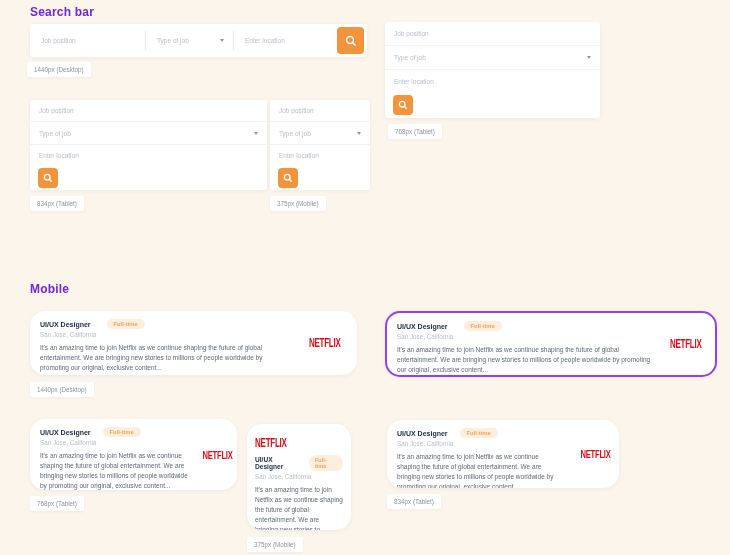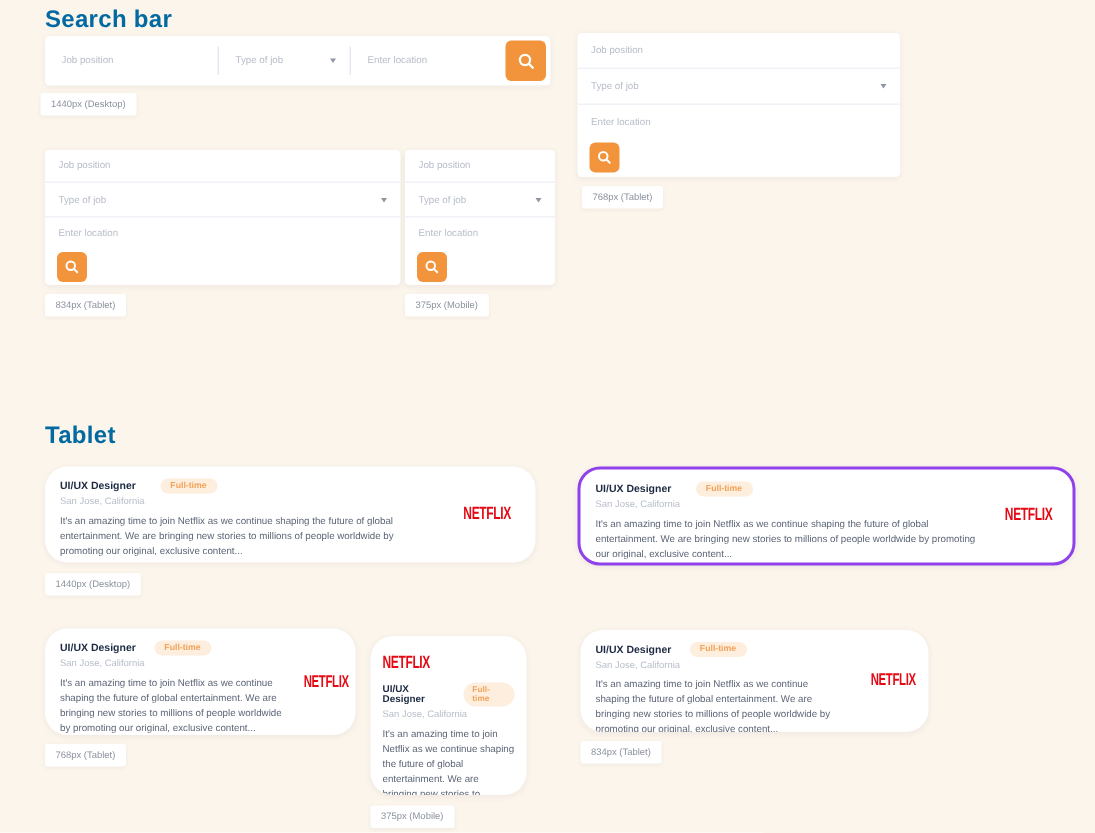--- a/index.html
+++ b/index.html
@@ -1,18 +1,18 @@
 <!DOCTYPE html>
 <html><head>
 <meta charset="utf-8">
 <style>
   html,body{margin:0;padding:0;}
   #stage{position:relative;width:730px;height:555px;background:#fcf5ec;overflow:hidden;
          font-family:"Liberation Sans","DejaVu Sans",sans-serif;}
-  .section-title{position:absolute;font-size:16px;font-weight:bold;color:#0369a1;letter-spacing:.2px;}
+  .section-title{position:absolute;font-size:12px;font-weight:bold;color:#6d28d9;letter-spacing:.2px;}
   #title-search{left:30px;top:5px;}
   #title-cards{left:30px;top:282px;}
 
   
   .sb-h{position:absolute;left:30px;top:24px;width:337px;height:33px;background:#fff;border-radius:3px;
         display:flex;align-items:center;box-shadow:0 1px 4px rgba(30,42,67,.06);}
   .f{height:100%;display:flex;align-items:center;padding:0 11px;box-sizing:border-box;}
   .f-job{width:115px;}
   .f-type{width:87px;padding-right:9px;}
   .f-loc{width:95px;}
@@ -168,21 +168,21 @@
       <button class="search-btn">
         <svg width="10" height="10" viewBox="0 0 12 12">
           <circle cx="5" cy="5" r="3.4" fill="none" stroke="#fff" stroke-width="1.6"></circle>
           <line x1="7.6" y1="7.6" x2="10.2" y2="10.2" stroke="#fff" stroke-width="1.6" stroke-linecap="round"></line>
         </svg>
       </button>
     </div>
   </div>
   <div class="bp-label" id="lbl-s-375">375px (Mobile)</div>
 
-  <div class="section-title" id="title-cards">Tablet</div>
+  <div class="section-title" id="title-cards">Mobile</div>
 
   <div class="job-card" id="card-desktop">
     <div class="jc-head">
       <span class="jc-title">UI/UX Designer</span>
       <span class="jc-badge">Full-time</span>
     </div>
     <div class="jc-loc">San Jose, California</div>
     <div class="jc-desc">It's an amazing time to join Netflix as we continue shaping the future of global entertainment. We are bringing new stories to millions of people worldwide by promoting our original, exclusive content...</div>
     <div class="jc-logo">NETFLIX</div>
   </div>

